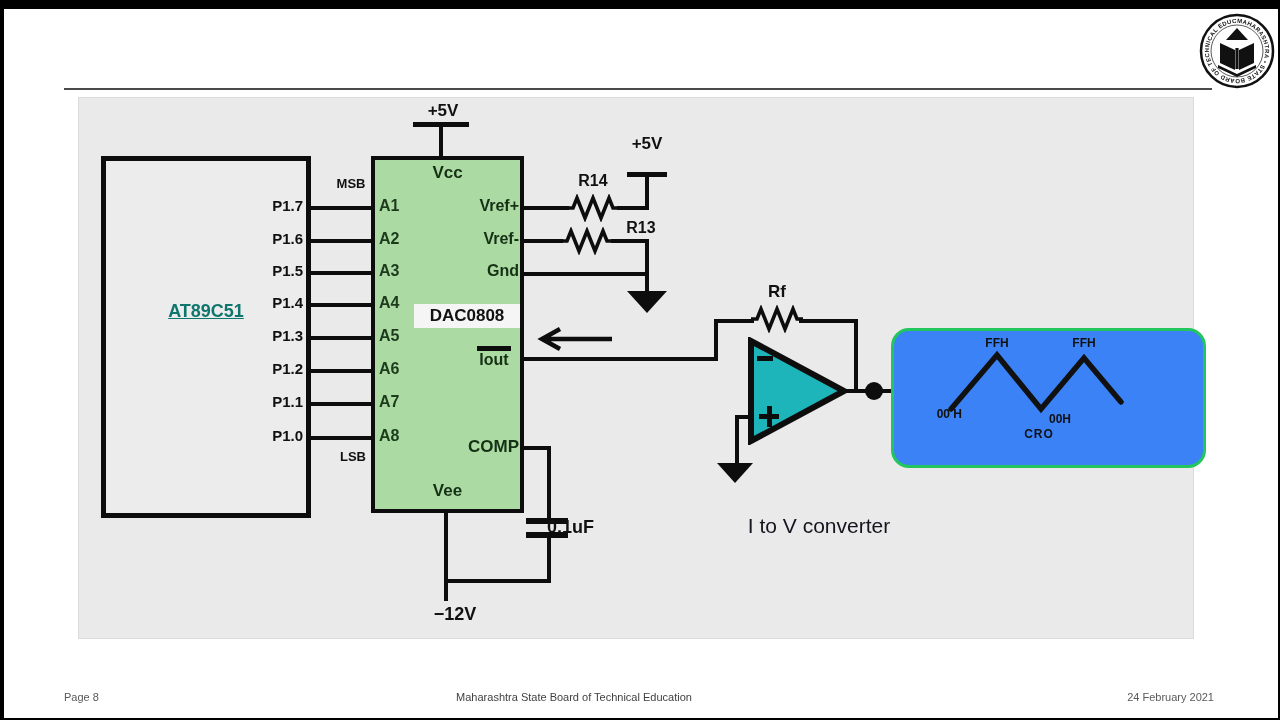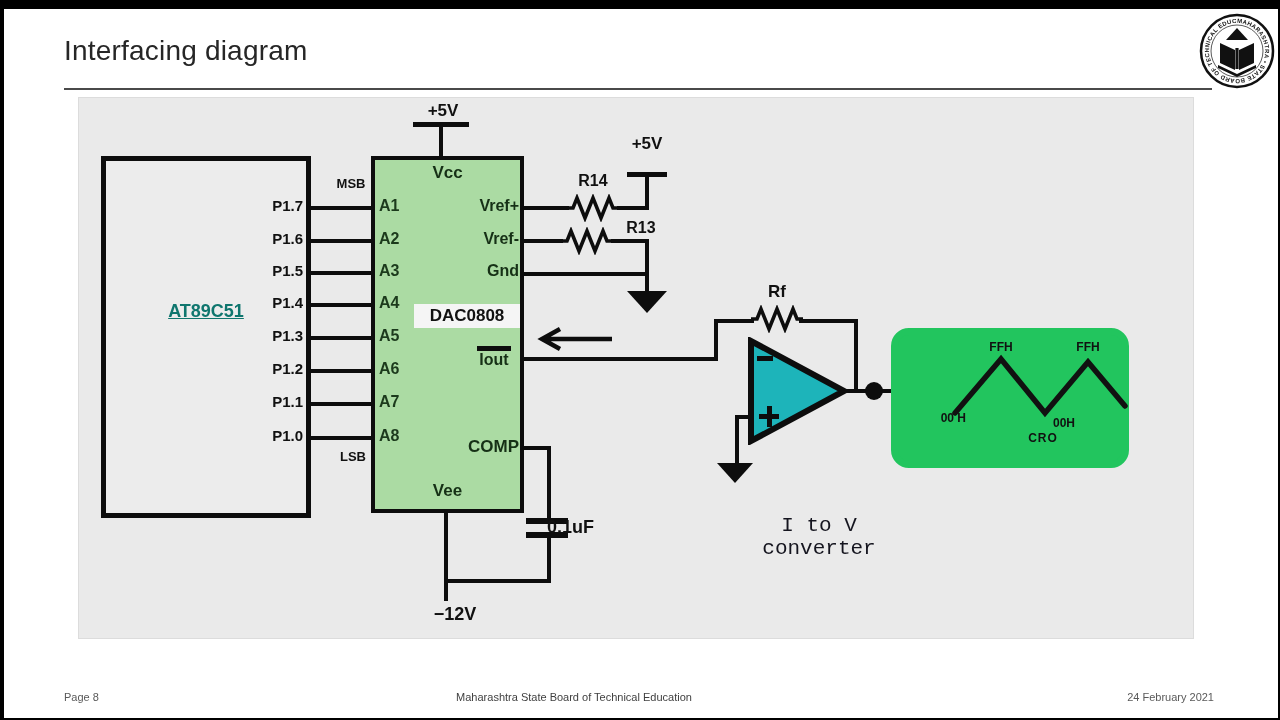--- a/index.html
+++ b/index.html
@@ -16,34 +16,33 @@
   .lbl{position:absolute;color:#111;font-weight:bold;}
   
   .mcu{position:absolute;left:22px;top:58px;width:210px;height:362px;border:5px solid #0d0d0d;background:#ececec;box-sizing:border-box;}
   .mcu-name{left:22px;top:203px;width:210px;text-align:center;font-size:18px;text-decoration:underline;color:#0f766e;}
   .p1{width:104px;left:120px;text-align:right;font-size:15px;}
   .a-pin{left:300px;width:44px;font-size:16px;color:#1c3a1c;}
   
   .dac{position:absolute;left:292px;top:58px;width:153px;height:357px;border:4px solid #0d0d0d;background:#abdba3;box-sizing:border-box;}
   .dac-right{width:100px;left:340px;text-align:right;font-size:16px;color:#163016;}
   .chip-name{left:335px;top:206px;width:106px;height:24px;background:#f5f5f5;text-align:center;font-size:17px;line-height:24px;color:#111;}
-  .serif{font-family:Liberation Mono, monospace;}
-  .cro{position:absolute;left:812px;top:230px;width:238px;height:140px;background:#22c55e;border:7px solid #22c55e;border-radius:18px;box-sizing:border-box;}
+  .serif{font-family:Liberation Sans, sans-serif;}
+  .cro{position:absolute;left:812px;top:230px;width:315px;height:140px;background:#3b82f6;border:3px solid #22c55e;border-radius:18px;box-sizing:border-box;}
   .cro .lbl{font-size:12px;color:#111;}
   .cro-name{left:0;top:96px;width:290px;text-align:center;font-size:30px;color:#1b75d1;letter-spacing:1px;}
   .dot{position:absolute;left:786px;top:284px;width:18px;height:18px;border-radius:50%;background:#0d0d0d;}
   .footer{color:#595959;font-size:11px;top:682px;}
   svg{display:block;}
 </style>
 </head>
 <body>
 
 <div class="slide">
 
-  <div class="abs title">Interfacing diagram</div>
   <div class="abs title-rule"></div>
 
   <div class="abs" style="left:1195px;top:4px;width:76px;height:76px;">
     <svg width="76" height="76" viewBox="0 0 76 76">
       <circle cx="38" cy="38" r="36" fill="#ffffff" stroke="#111" stroke-width="2.5"></circle>
       <circle cx="38" cy="38" r="26" fill="none" stroke="#111" stroke-width="0.7"></circle>
       <defs>
           <path id="ringpath" d="M38,10 a28,28 0 1,1 -0.02,0"></path>
         </defs>
       <text font-size="6" font-weight="bold" fill="#111" letter-spacing="0.35">

